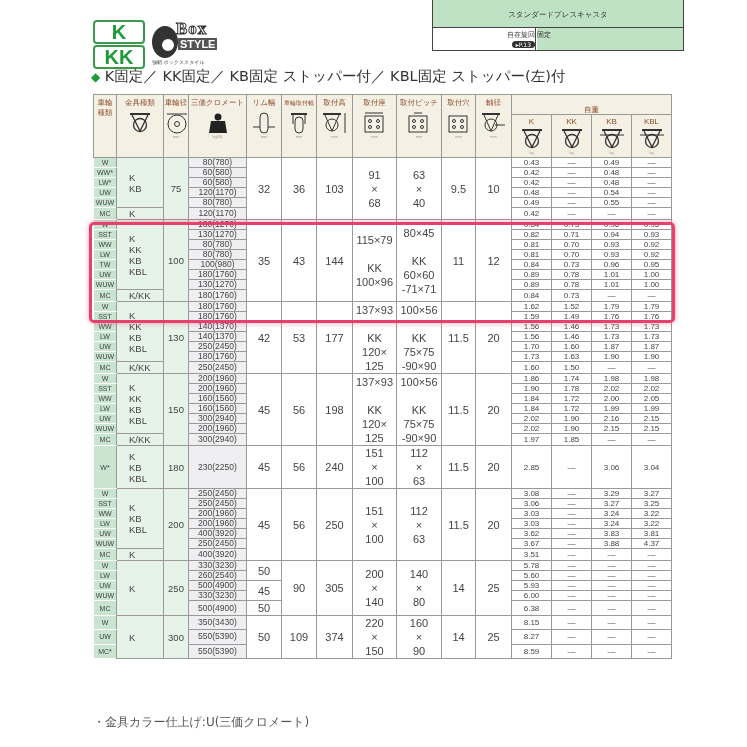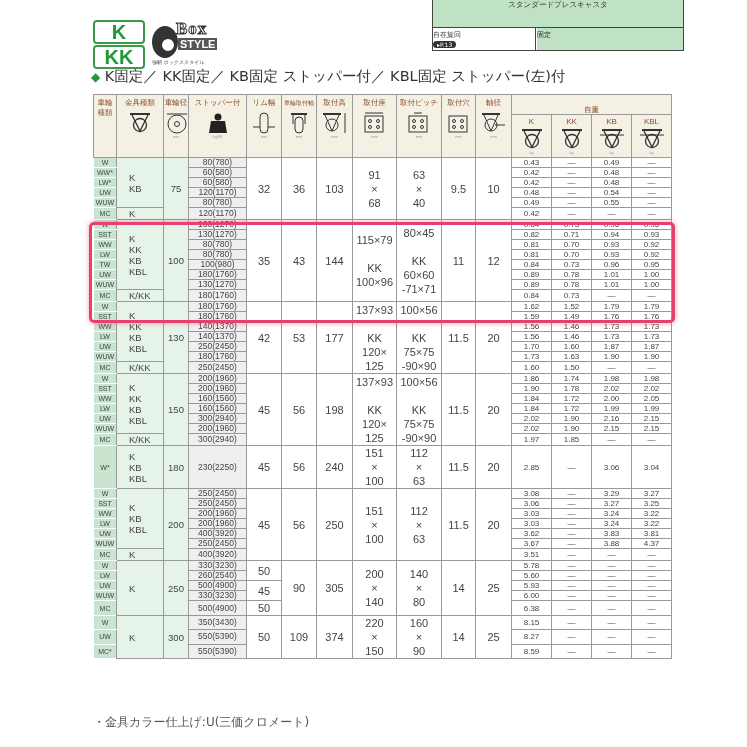--- a/index.html
+++ b/index.html
@@ -7,22 +7,22 @@
 body{font-family:"DejaVu Sans","Liberation Sans",sans-serif;color:#444;position:relative}
 .badge{position:absolute;left:93px;width:52px;height:24px;border:2px solid #3a9a4a;border-radius:4px;color:#1f9a3a;font:bold 20px/20px "Liberation Sans",sans-serif;text-align:center}
 #b1{top:20px}#b2{top:45px}
 .boxlogo{position:absolute;left:150px;top:18px;width:70px;height:48px}
 .boxlogo .wheel{position:absolute;left:2px;top:8px;width:26px;height:32px;border-radius:50%;background:#333}
 .boxlogo .wheel:after{content:"";position:absolute;left:7px;top:10px;width:12px;height:12px;border-radius:50%;background:#fff;border:3px solid #333}
 .boxlogo .t1{position:absolute;left:26px;top:2px;font:bold 17px/17px "Liberation Serif",serif;color:#fff;-webkit-text-stroke:1px #333;letter-spacing:1px}
 .boxlogo .t2{position:absolute;left:28px;top:20px;font:bold 11px/12px "Liberation Sans",sans-serif;color:#fff;background:#555;padding:0 2px}
 .boxlogo .t3{position:absolute;left:2px;top:41px;font-size:5px;color:#333;white-space:nowrap}
 .typebox{position:absolute;left:432px;top:0;width:252px;height:51px;border:1px solid #444;border-top:none}
-.typebox .top{height:28px;background:#bfe2c5;border-bottom:1px solid #444;font-size:7.5px;text-align:center;color:#333}
-.typebox .l{position:absolute;left:0;top:28px;width:103px;height:22px;background:#fff;border-right:1px solid #444;text-align:left;font-size:7px;padding-top:2px;color:#333}
+.typebox .top{height:28px;background:#bfe2c5;border-bottom:1px solid #444;font-size:7.5px;text-align:center;padding-top:10px;color:#333}
+.typebox .l{position:absolute;left:0;top:28px;width:103px;height:22px;background:#fff;border-right:1px solid #444;text-align:right;font-size:7px;padding-top:2px;color:#333}
 .typebox .l span{display:inline-block;background:#333;color:#fff;border-radius:5px;padding:0 4px;font-size:6px;margin-top:1px}
 .typebox .r{position:absolute;left:104px;top:28px;right:0;height:22px;background:#bfe2c5;font-size:7px;padding-top:2px;color:#333}
 .title{position:absolute;left:91px;top:67px;font-size:14.5px;color:#333;white-space:nowrap}
 .title .dia{color:#1f9a3a;font-size:12px}
 table{position:absolute;left:93px;top:94px;width:578px;border-collapse:collapse;table-layout:fixed;font-family:Liberation Sans, sans-serif}
 td,th{border:1px solid #999;font-size:9px;text-align:center;vertical-align:middle;padding:0;font-weight:normal;color:#444;overflow:hidden;white-space:nowrap}
 thead th{background:#f4f1e4;color:#8a4a2a;font-size:7.5px;height:52px;vertical-align:top;padding-top:3px;line-height:10px}
 thead th.wt{height:9px;padding-top:10px;line-height:9px}
 thead th.wsub{height:43px;color:#8a4a2a;font-size:8px;line-height:8px}
 thead .ico{display:block;margin:4px auto 0;width:26px;height:22px}
@@ -94,21 +94,21 @@
             <path d="M5 3 L13 19 L21 3" fill="none" stroke="#333" stroke-width="1.3"></path>
             <circle cx="13" cy="13" r="6.5" fill="none" stroke="#333" stroke-width="1.3"></circle>
           </svg></th>
       <th rowspan="2"><span>車輪径</span>
         <svg class="ico" viewBox="0 0 26 22">
             <line x1="3" y1="2" x2="23" y2="2" stroke="#333"></line>
             <circle cx="13" cy="12" r="9" fill="none" stroke="#333"></circle>
             <circle cx="13" cy="12" r="2.5" fill="none" stroke="#333"></circle>
           </svg>
         <span class="unit">mm</span></th>
-      <th rowspan="2"><span>ストッパー付</span>
+      <th rowspan="2"><span>三価クロメート</span>
         <svg class="ico" viewBox="0 0 26 22">
             <circle cx="13" cy="5" r="3.5" fill="#222"></circle>
             <path d="M6 9 H20 L22 21 H4 Z" fill="#222"></path>
           </svg>
         <span class="unit">kg(N)</span></th>
       <th rowspan="2"><span>リム幅</span>
         <svg class="ico" viewBox="0 0 26 22">
             <rect x="9" y="1" width="8" height="20" rx="4" fill="none" stroke="#333"></rect>
             <line x1="2" y1="15" x2="9" y2="15" stroke="#333"></line>
             <line x1="17" y1="15" x2="24" y2="15" stroke="#333"></line>

